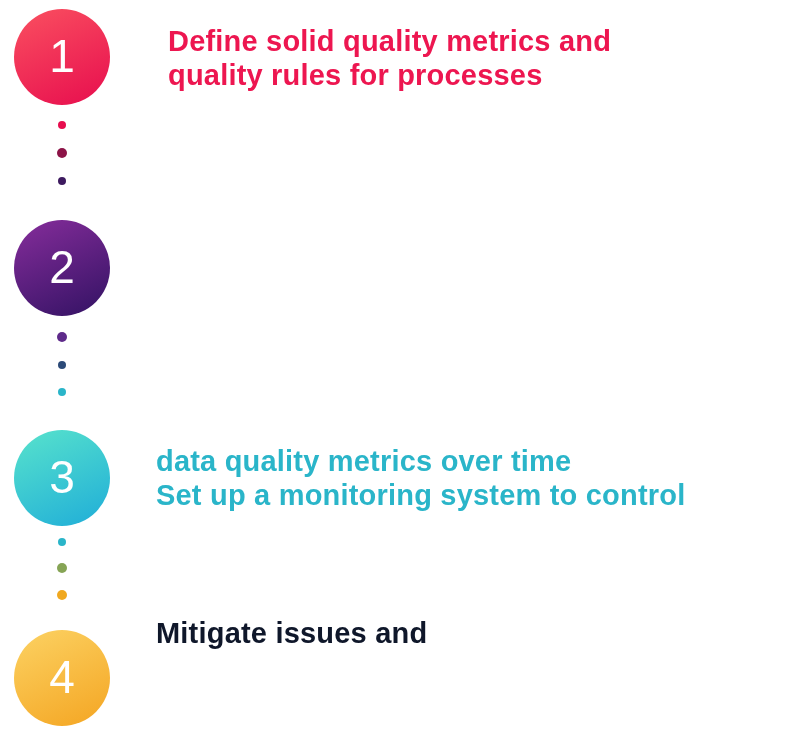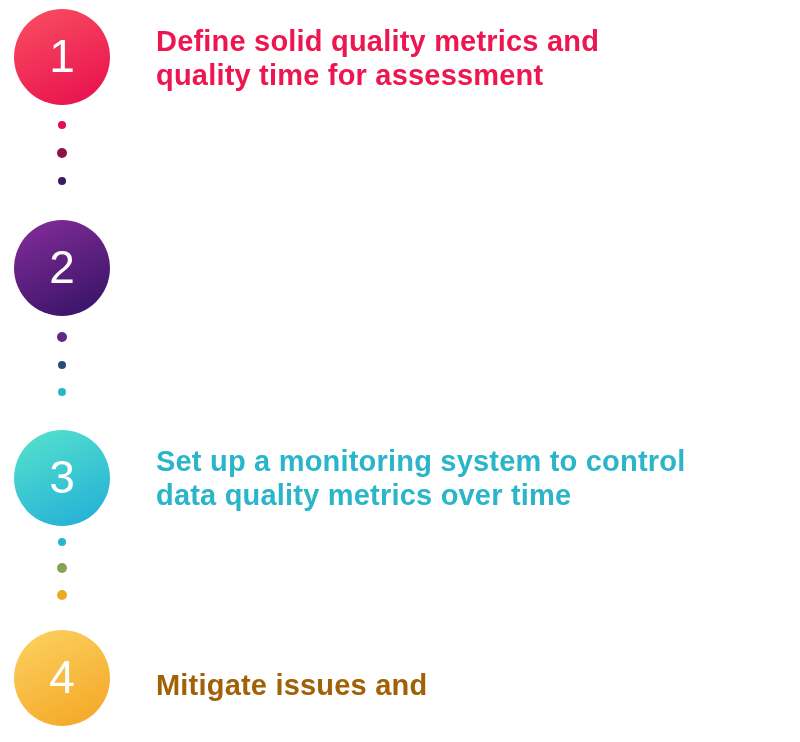--- a/index.html
+++ b/index.html
@@ -48,23 +48,23 @@
   .dot.m{width:10px;height:10px;}
 </style>
 </head>
 <body>
 
 <div class="canvas">
 
   <div class="circle" style="top: 9px; --g1: #fa5060; --g2: #e70d4e;">
     <span class="num">1</span>
   </div>
-  <div class="label" style="top: 24px; color: rgb(237, 22, 80);">
+  <div class="label" style="top: 24px; color: rgb(237, 22, 80); margin-left: 12px;">
     <div>Define solid quality metrics and</div>
-    <div>quality time for assessment</div>
+    <div>quality rules for processes</div>
   </div>
 
   <div class="connector" style="top:121px;height:64px">
     <span class="dot s" style="background-color: rgb(231, 13, 78);"></span>
     <span class="dot m" style="background-color: rgb(140, 19, 71);"></span>
     <span class="dot s" style="background-color: rgb(61, 26, 95);"></span>
   </div>
 
   <div class="circle" style="top: 220px; --g1: #862d9b; --g2: #321263;">
     <span class="num">2</span>
@@ -73,30 +73,30 @@
   <div class="connector" style="top:332px;height:64px">
     <span class="dot m" style="background-color: rgb(94, 42, 138);"></span>
     <span class="dot s" style="background-color: rgb(44, 74, 120);"></span>
     <span class="dot s" style="background-color: rgb(42, 181, 201);"></span>
   </div>
 
   <div class="circle" style="top: 430px; --g1: #58e3cc; --g2: #1fadd8;">
     <span class="num">3</span>
   </div>
   <div class="label" style="top: 444px; color: rgb(42, 181, 201);">
+    <div>data quality metrics over time</div>
     <div>Set up a monitoring system to control</div>
-    <div>data quality metrics over time</div>
   </div>
 
   <div class="connector" style="top:538px;height:62px">
     <span class="dot s" style="background-color: rgb(42, 181, 201);"></span>
     <span class="dot m" style="background-color: rgb(134, 164, 85);"></span>
     <span class="dot m" style="background-color: rgb(240, 168, 31);"></span>
   </div>
 
   <div class="circle" style="top: 630px; --g1: #fcd263; --g2: #f4a522;">
     <span class="num">4</span>
   </div>
-  <div class="label" style="top: 668px; color: #a16207;">
+  <div class="label" style="top: 616px; color: #0f172a;">
     <div>Mitigate issues and</div>
   </div>
 
 </div>
 
 </body></html>

